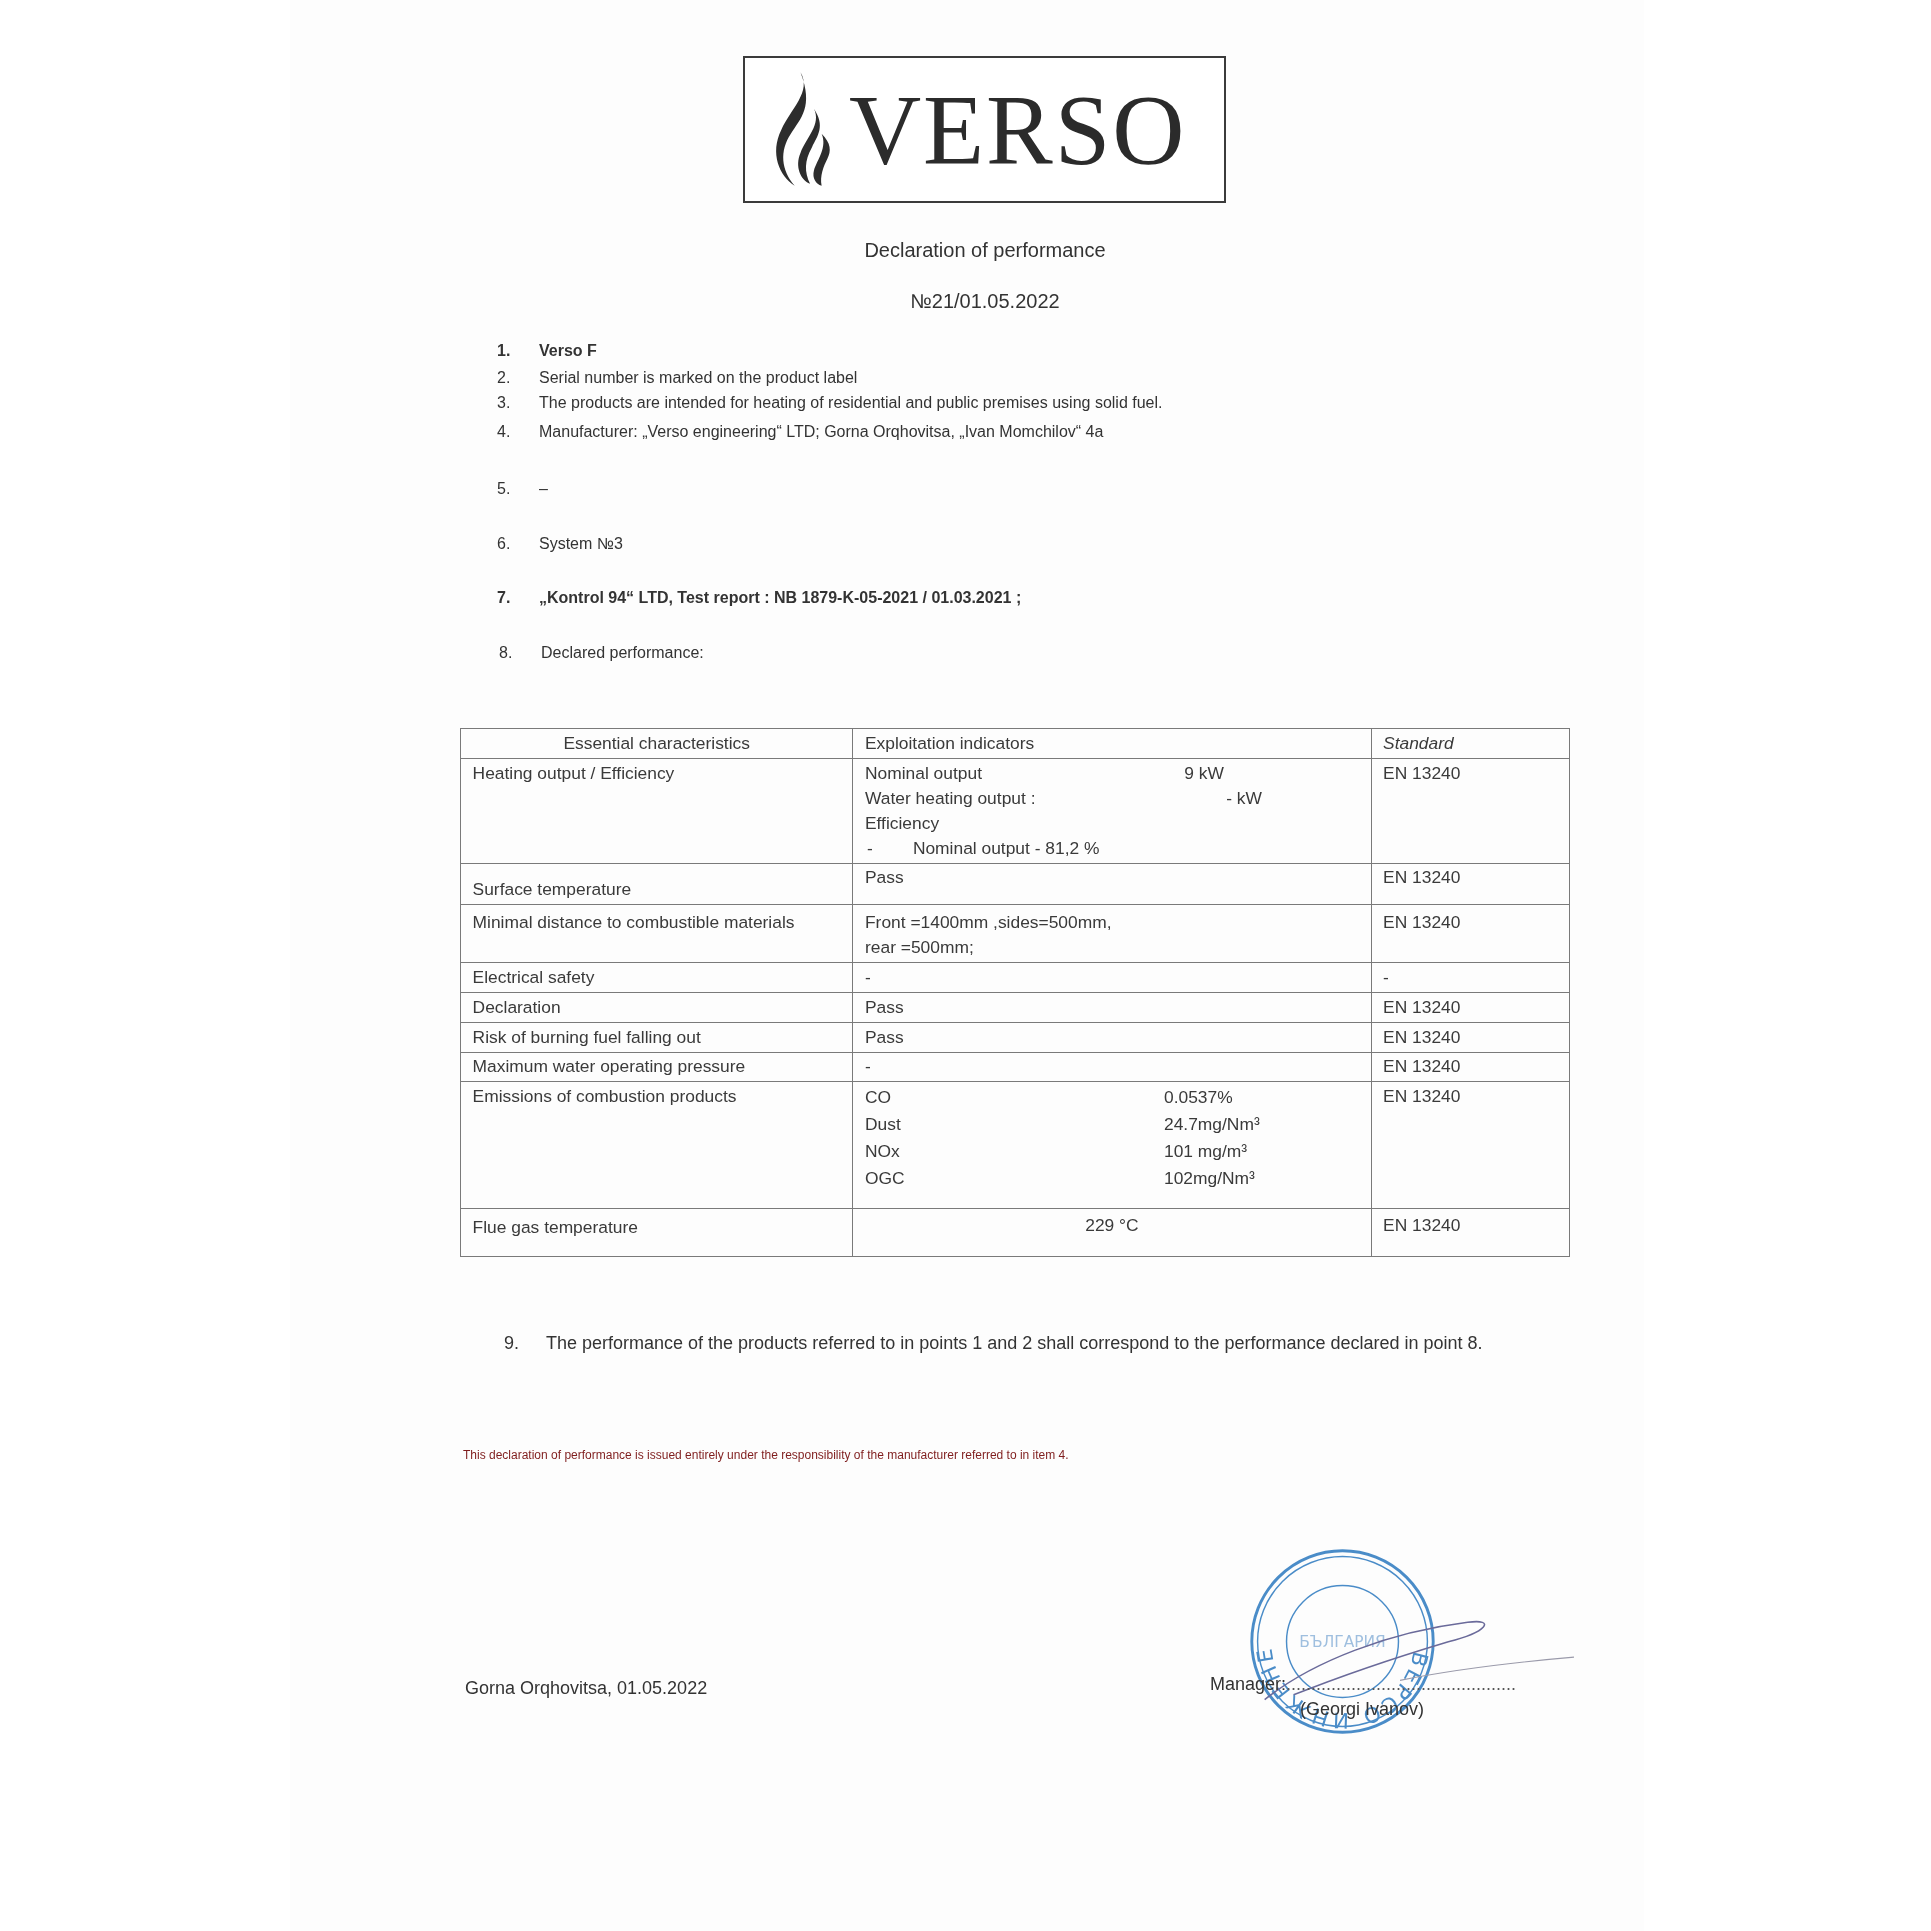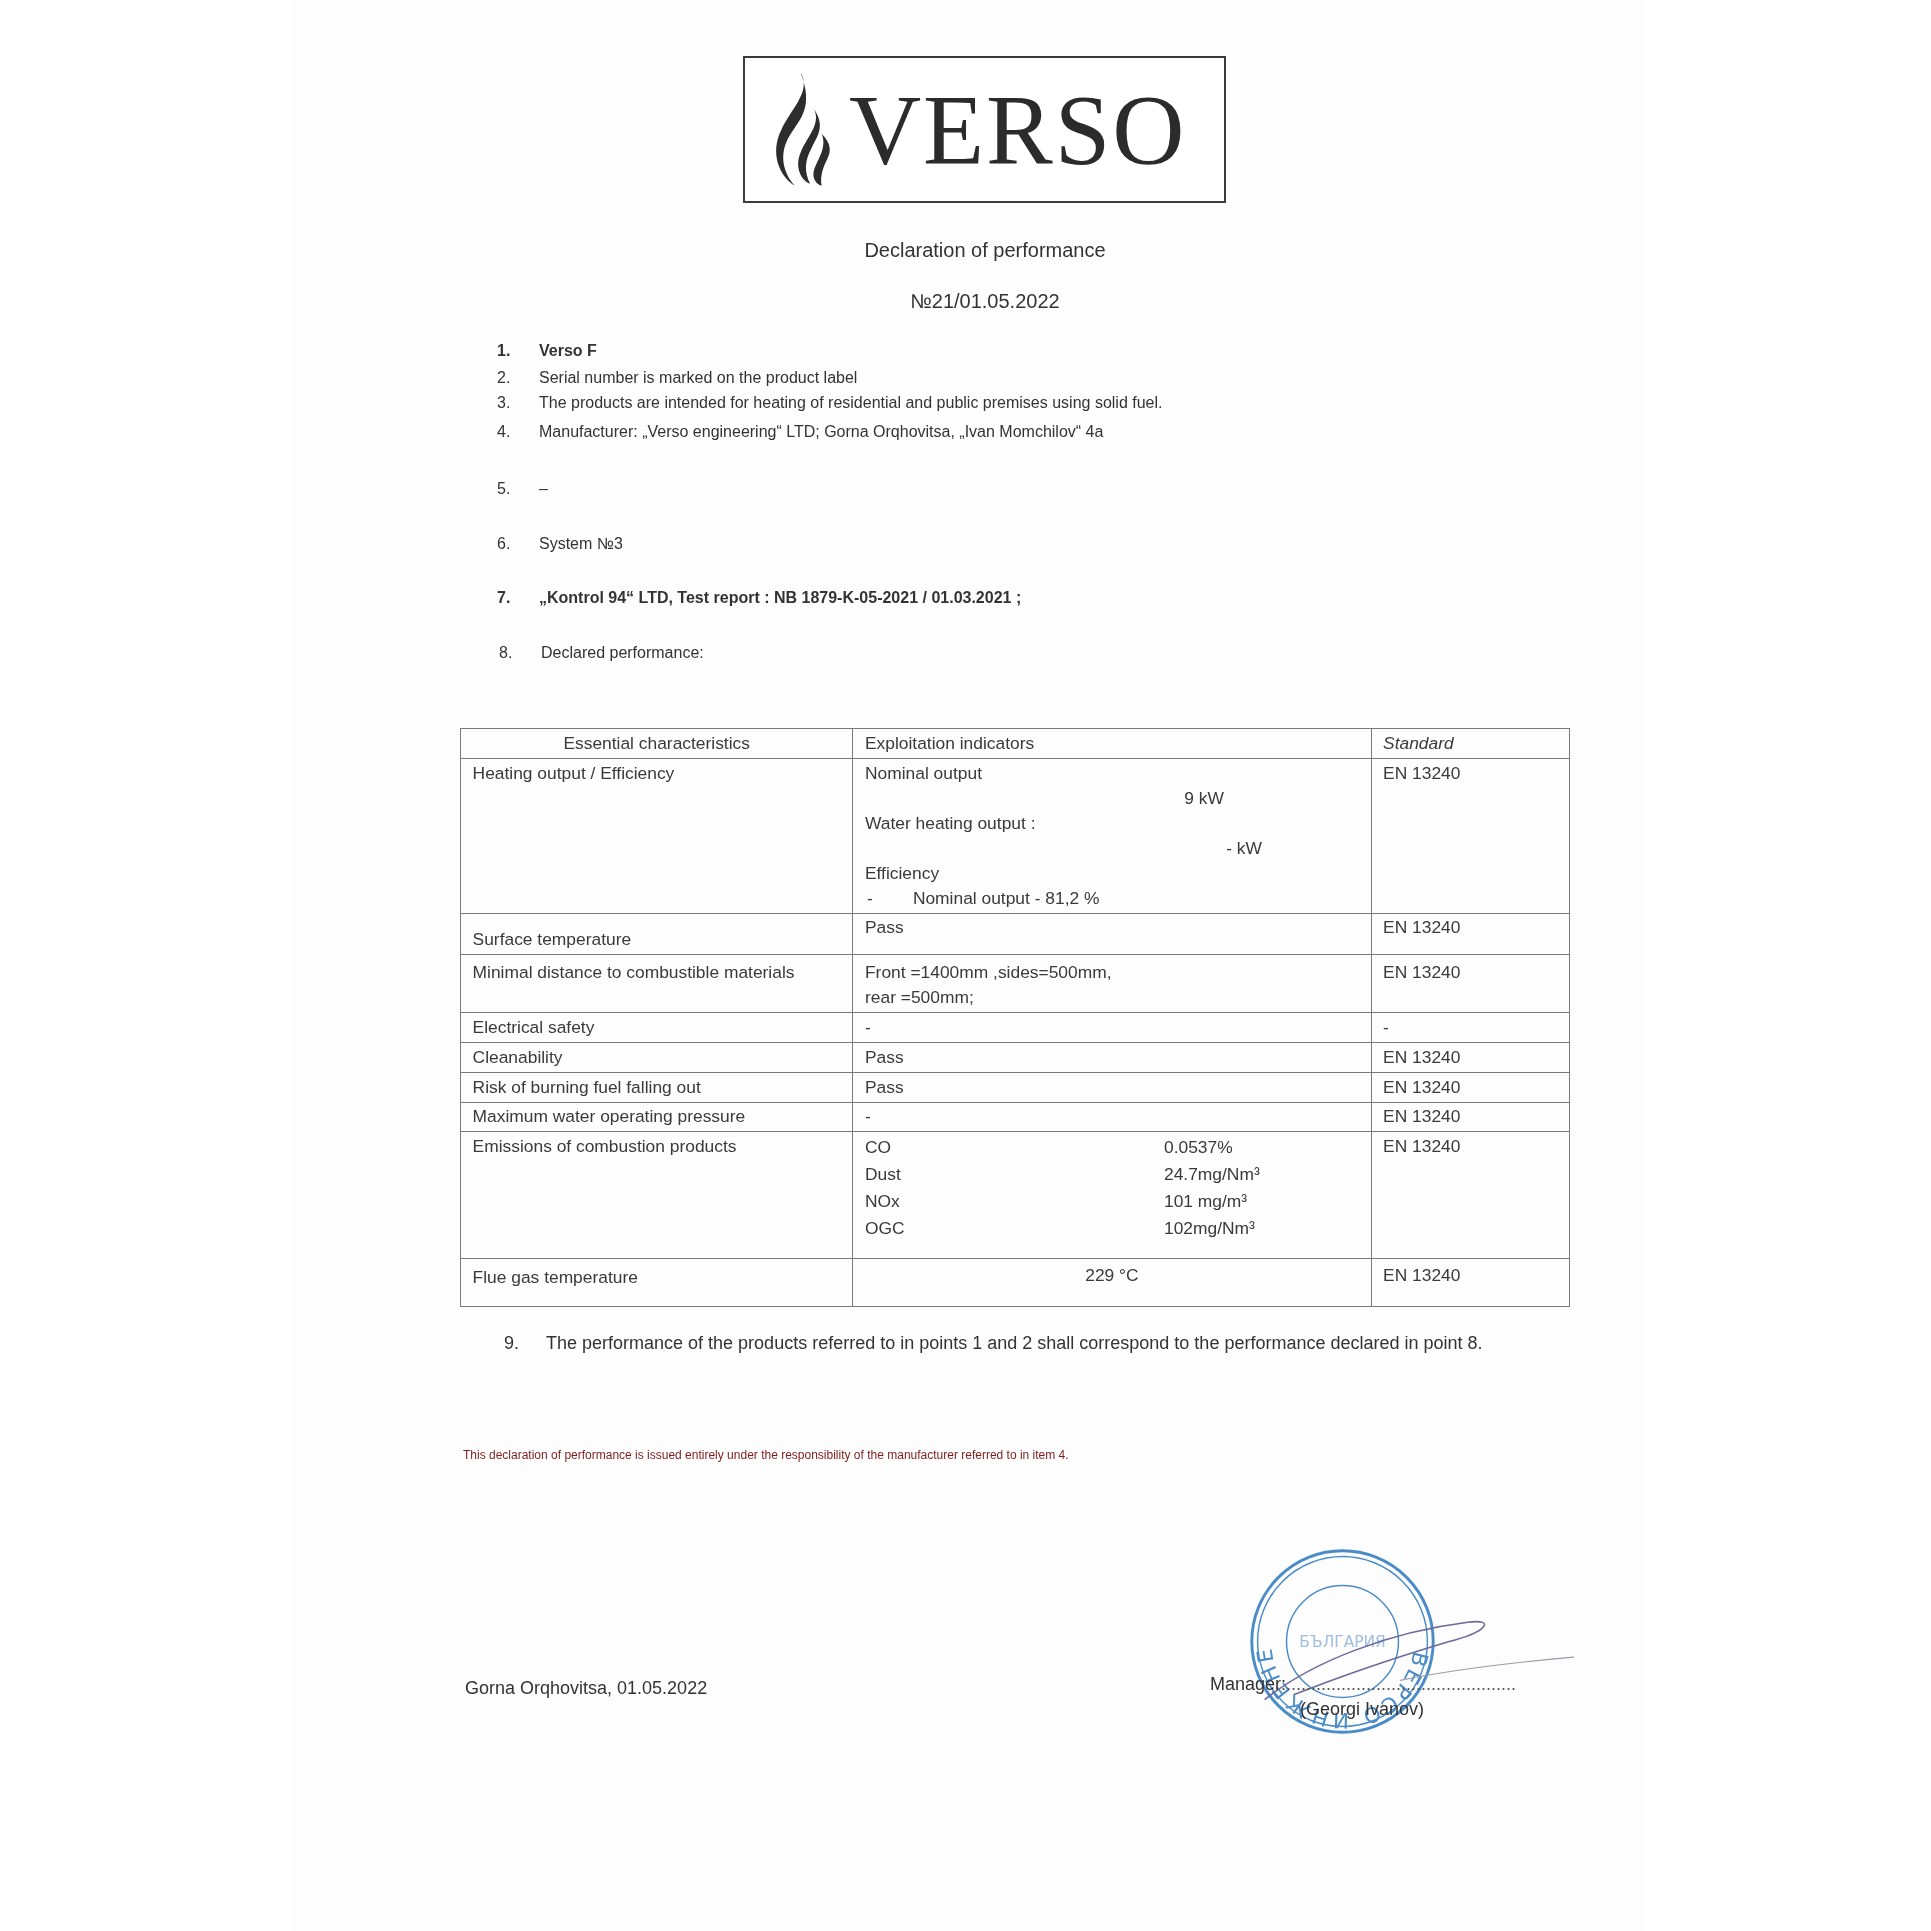--- a/index.html
+++ b/index.html
@@ -79,21 +79,21 @@
     vertical-align: top;
     padding: 1.9px 11.6px 1.9px 11.6px;
     font-weight: normal;
     text-align: left;
     line-height: 25px;
   }
   table.perf th.c1 { text-align: center; }
   .col1 { width: 338px; }
   .col2 { width: 454px; }
   .col3 { width: 159px; font-style: italic; }
-  .iline { display: flex; flex-direction: column; }
+  .iline { display: flex; }
   .iline .lbl { flex: 0 0 auto; }
   .iline .val { margin-left: auto; padding-right: 68px; text-align: right; }
   .indent { padding-left: 1.9px; }
   .indent .dash { display: inline-block; width: 46px; }
   .em-row { display: flex; line-height: 27px; }
   .em-row .lbl { width: 299px; }
   .center-cell { text-align: center !important; }
 
   .para9 {
     position: absolute;
@@ -221,21 +221,21 @@
       <div>rear =500mm;</div>
     </td>
     <td style="padding-top:5.8px">EN 13240</td>
   </tr>
   <tr>
     <td>Electrical safety</td>
     <td>-</td>
     <td>-</td>
   </tr>
   <tr>
-    <td>Cleanability</td>
+    <td>Declaration</td>
     <td>Pass</td>
     <td>EN 13240</td>
   </tr>
   <tr>
     <td>Risk of burning fuel falling out</td>
     <td>Pass</td>
     <td>EN 13240</td>
   </tr>
   <tr>
     <td>Maximum water operating pressure</td>

